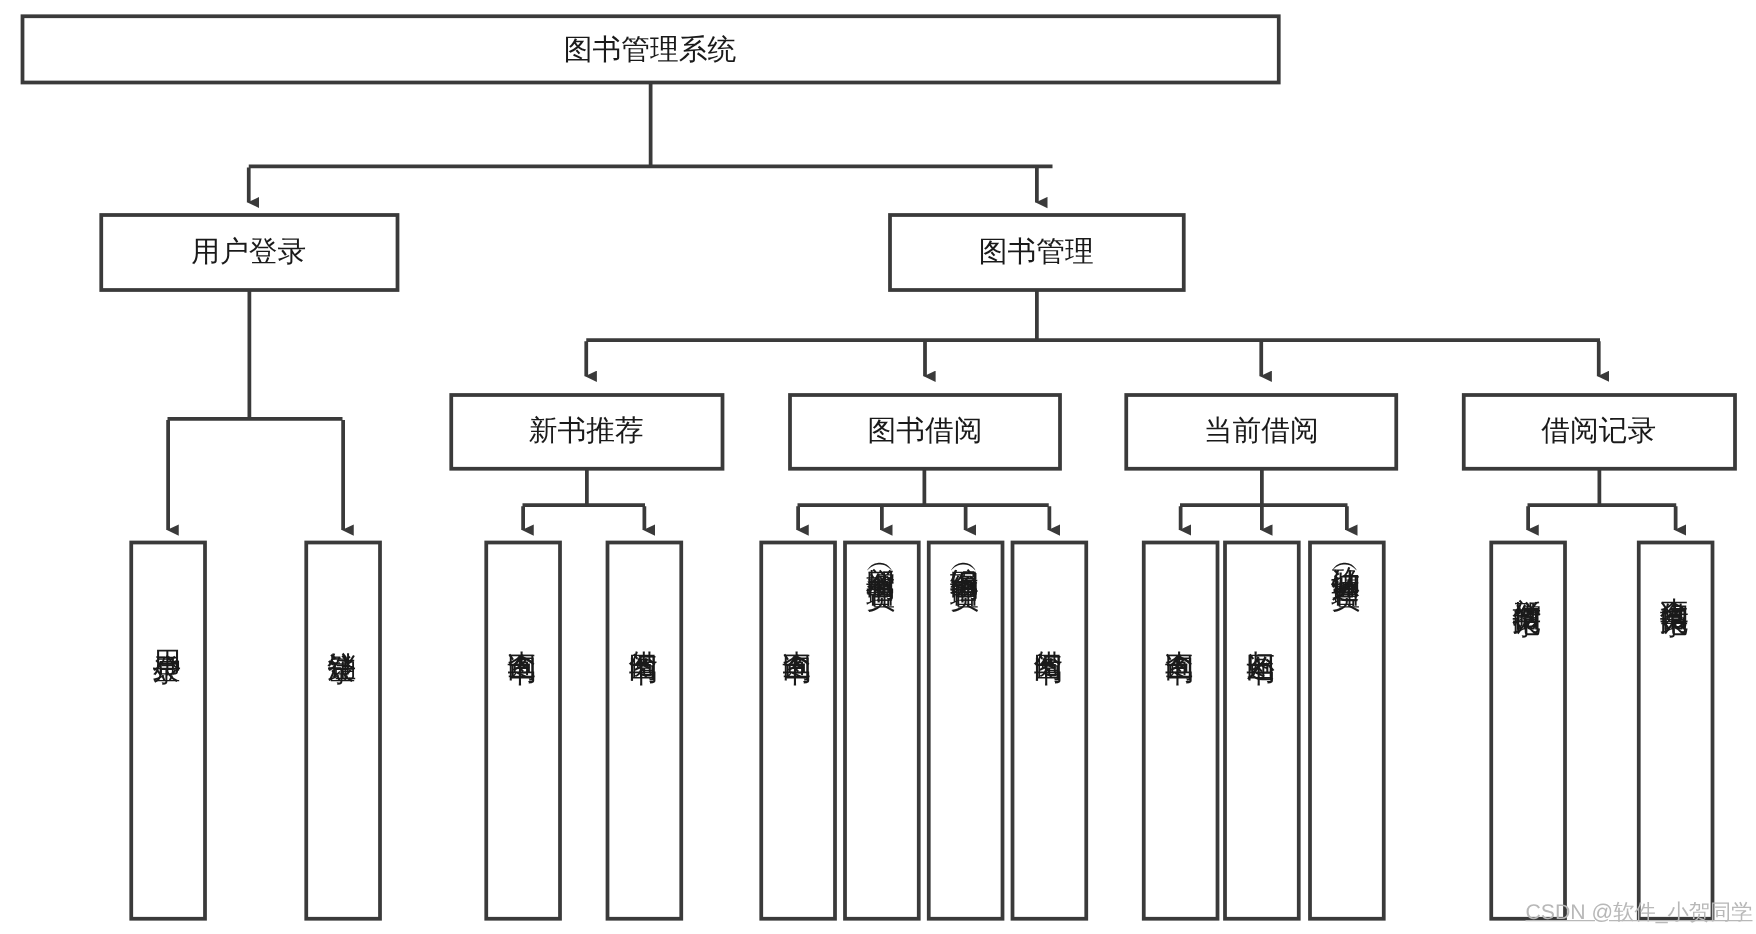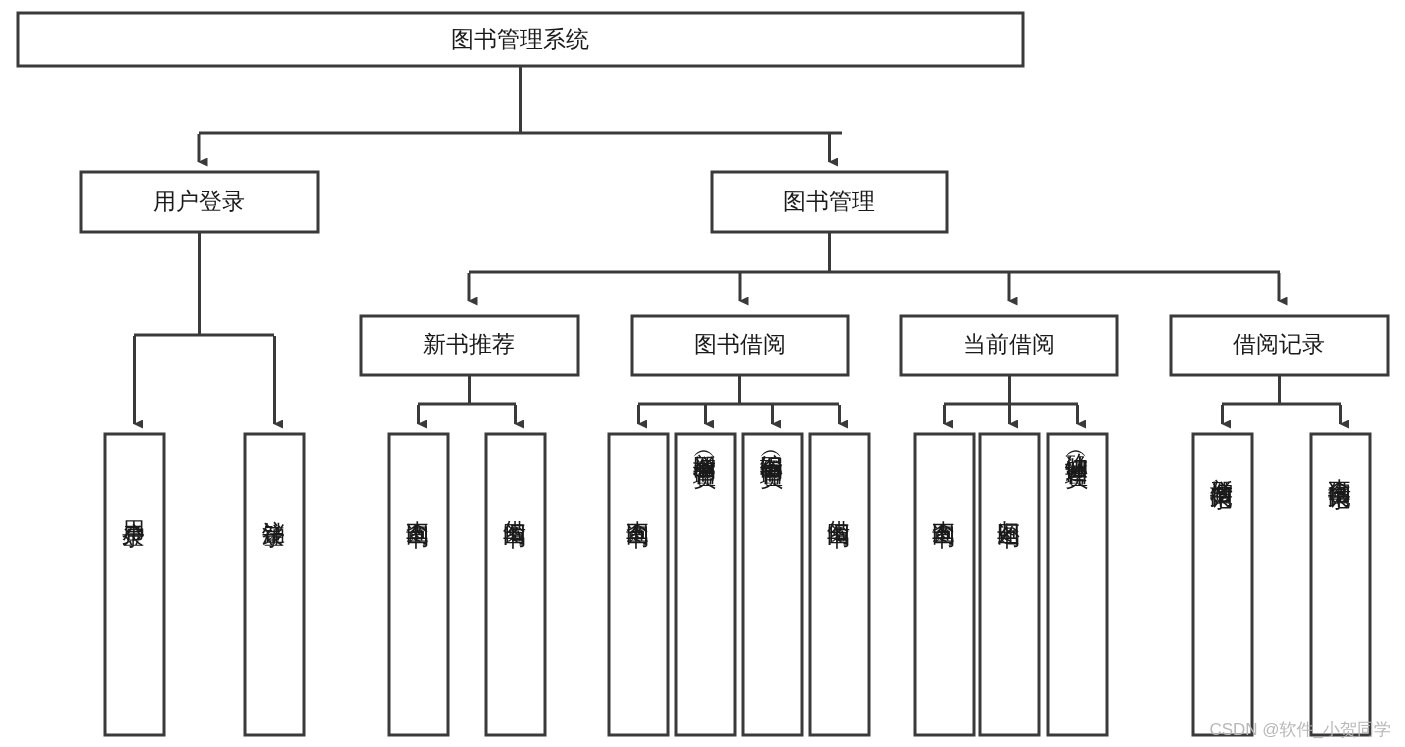--- a/index.html
+++ b/index.html
@@ -52,27 +52,28 @@
     font-family: "Liberation Sans", "DejaVu Sans", sans-serif;
     font-size: 23px;
     fill: #1a1a1a;
     writing-mode: vertical-rl;
     text-orientation: upright;
     text-anchor: middle;
     letter-spacing: 2px;
   }
   .watermark-text {
     position: absolute;
-    right: 14px;
+    right: 3px;
     bottom: 6px;
     font-family: "Liberation Sans", "DejaVu Sans", sans-serif;
     font-size: 17px;
     color: #b8b8b8;
     white-space: nowrap;
     user-select: none;
+    text-decoration: underline;
   }
 </style>
 </head>
 <body>
 
 <div id="diagram-root">
   <svg class="diagram-canvas" viewBox="0 0 1405 747" xmlns="http://www.w3.org/2000/svg">
 
     <defs>
       <marker id="arrowhead" markerWidth="10" markerHeight="10" refX="4.5" refY="8.5" orient="auto" markerUnits="userSpaceOnUse">

